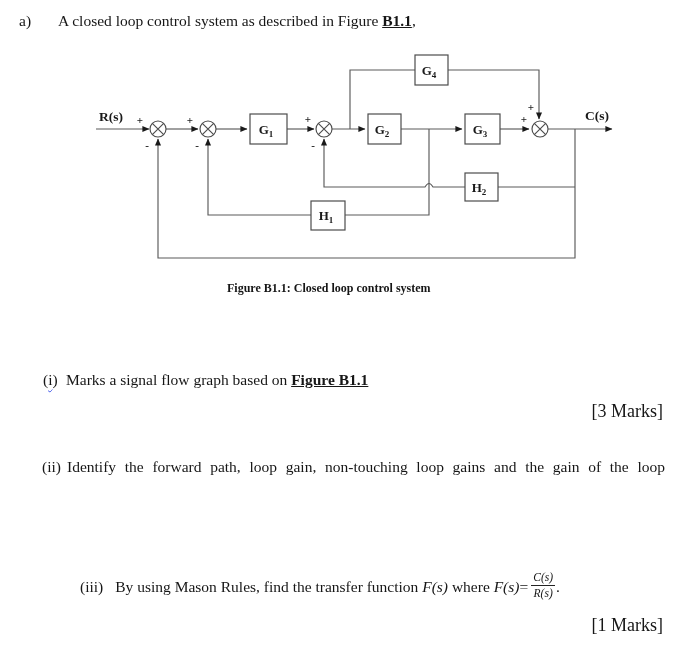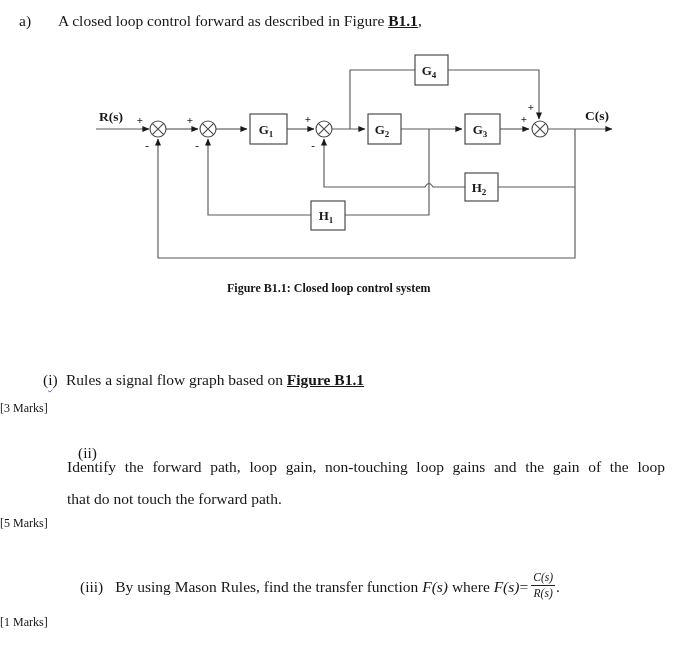--- a/index.html
+++ b/index.html
@@ -8,21 +8,21 @@
     width:699px;height:658px;
     background:#ffffff;
     font-family:"Liberation Serif", serif;
     color:#161616;
     overflow:hidden;
   }
   .abs{position:absolute;}
   .body-text{font-size:15.5px;line-height:19px;white-space:nowrap;}
   .bold{font-weight:bold;text-decoration:underline;}
   .caption{font-weight:bold;font-size:12px;}
-  .marks{left:0;right:36px;font-size:12px;}
+  .marks{left:0;right:36px;text-align:right;font-size:18px;}
   .sp-check{
     text-decoration-line:underline;
     text-decoration-style:wavy;
     text-decoration-color:#3a52e8;
     text-decoration-thickness:1px;
     text-underline-offset:3px;
   }
   .justify-line{
     width:598px;
     text-align:justify;
@@ -42,21 +42,21 @@
   .sig{font-size:11px;font-weight:bold;}
   .io-label{font-size:13.5px;font-weight:bold;}
   .blk-label{font-size:13px;font-weight:bold;}
 </style>
 </head>
 <body>
 
 <div class="page">
 
   <span class="abs body-text" style="left:19px;top:11px;">a)</span>
-  <span class="abs body-text" style="left:58px;top:11px;"><span>A closed loop control forward as described in Figure </span><span class="bold">B1.1</span><span>,</span></span>
+  <span class="abs body-text" style="left:58px;top:11px;"><span>A closed loop control system as described in Figure </span><span class="bold">B1.1</span><span>,</span></span>
 
   <svg class="abs" style="left:0;top:50px;" width="699" height="225" viewBox="0 0 699 225">
     <defs>
       <marker id="arr" markerWidth="8" markerHeight="8" refX="6.6" refY="3" orient="auto" markerUnits="userSpaceOnUse">
         <path d="M0,0 L7,3 L0,6 Z" fill="#1a1a1a"></path>
       </marker>
     </defs>
 
     <g stroke="#5a5a5a" stroke-width="1.15" fill="none">
 
@@ -125,27 +125,25 @@
     <text x="197" y="99" text-anchor="middle" class="sig">-</text>
     <text x="308" y="73" text-anchor="middle" class="sig">+</text>
     <text x="313" y="99" text-anchor="middle" class="sig">-</text>
     <text x="524" y="73" text-anchor="middle" class="sig">+</text>
     <text x="531" y="61" text-anchor="middle" class="sig">+</text>
   </svg>
 
   <div class="abs caption" style="left:227px;top:281px;">Figure B1.1: Closed loop control system</div>
 
   <span class="abs body-text" style="left:43px;top:370px;"><span>(</span><span class="sp-check">i</span><span>)</span></span>
-  <span class="abs body-text" style="left:66px;top:370px;"><span>Rules a signal flow graph based on </span><span class="bold">Figure B1.1</span></span>
+  <span class="abs body-text" style="left:66px;top:370px;"><span>Marks a signal flow graph based on </span><span class="bold">Figure B1.1</span></span>
   <div class="abs marks" style="top:401px;">[3 Marks]</div>
 
-  <span class="abs body-text" style="left:42px;top:443px;margin-left:36px;">(ii)</span>
+  <span class="abs body-text" style="left:42px;top:457px;">(ii)</span>
   <div class="abs body-text justify-line" style="left:67px;top:457px;">Identify the forward path, loop gain, non-touching loop gains and the gain of the loop</div>
-  <div class="abs body-text" style="left:67px;top:489px;">that do not touch the forward path.</div>
-  <div class="abs marks" style="top:516px;">[5 Marks]</div>
 
   <div class="abs body-text q3-row" style="left:40px;top:572px;">
     <span class="q3-num">(iii)</span>
     <span><span>By using Mason Rules, find the transfer function </span><i>F(s)</i><span> where </span><i>F(s)</i><span>=</span></span>
     <span class="frac">
       <span class="num">C(s)</span>
       <span class="den">R(s)</span>
     </span>
     <span>.</span>
   </div>

